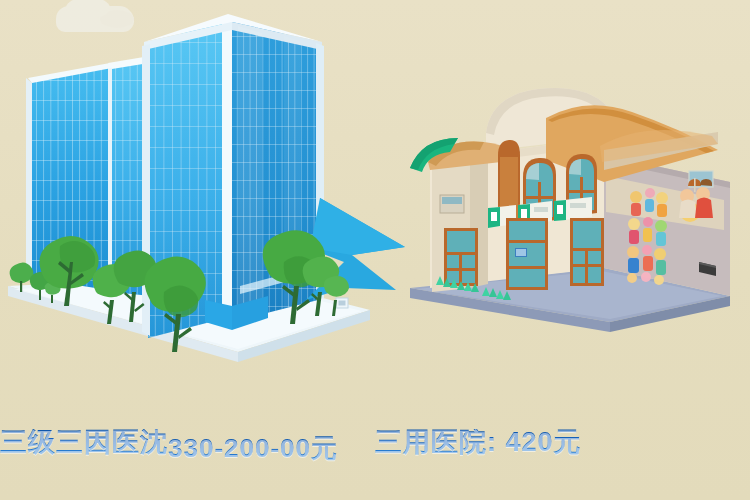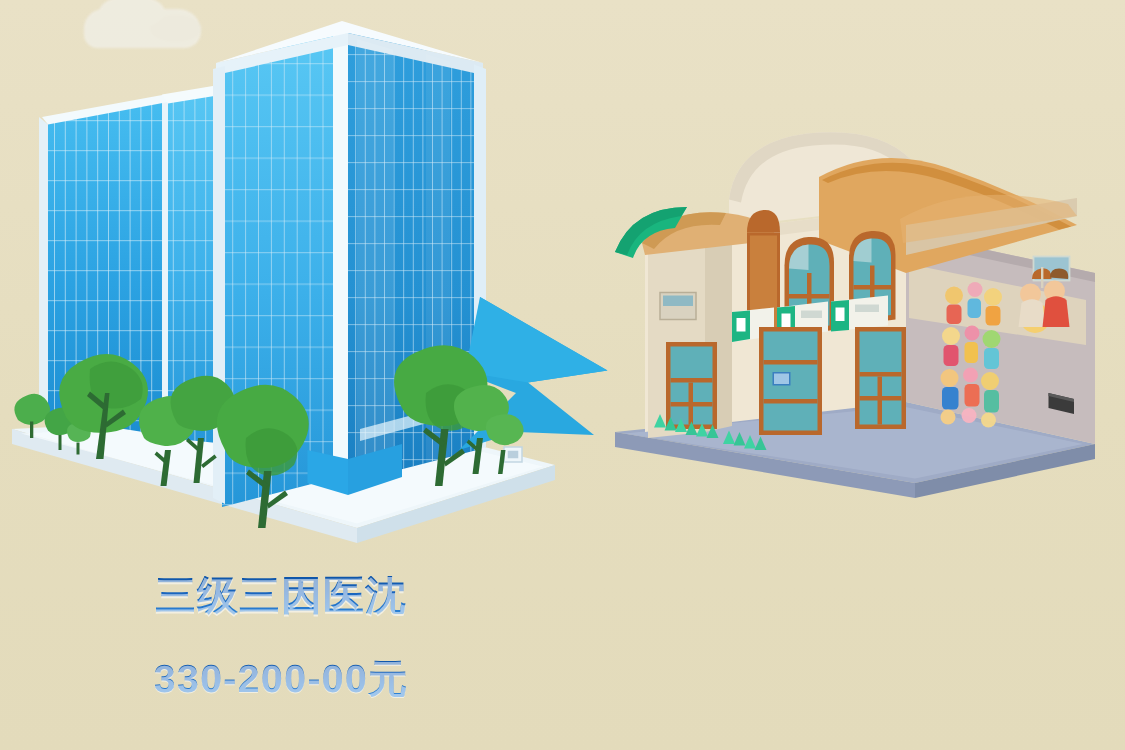--- a/index.html
+++ b/index.html
@@ -24,21 +24,21 @@
   .cloud:before{
     content:"";position:absolute;left:44px;top:4px;width:34px;height:18px;
     background:#eeece2;border-radius:50%;
   }
 
   
   .scene{position:absolute;left:0;top:0;width:750px;height:500px;}
 
   
   .captions{position:absolute;left:0;top:368px;width:750px;height:132px;display:flex;}
-  .cap-col{flex:1;display:flex;flex-direction:column;align-items:center;justify-content:flex-start;}
+  .cap-col{flex:1;display:flex;flex-direction:row;align-items:center;justify-content:flex-start;}
   .cap-line{
     font-size:27px;font-weight:700;letter-spacing:1px;line-height:1;
     background:linear-gradient(180deg,#0d54a8 0%,#1a66bf 45%,#2f86d8 100%);
     -webkit-background-clip:text;background-clip:text;color:transparent;
     -webkit-text-fill-color:transparent;
     text-shadow:0 1px 0 rgba(255,255,255,.55);
     white-space:nowrap;
   }
   .cap-line.l1{margin-top:16px;}
   .cap-line.l2{margin-top:28px;font-size:26px;}
@@ -407,16 +407,17 @@
       </g>
     </g>
   </svg>
 
   <div class="captions">
     <div class="cap-col">
       <div class="cap-line l1">三级三因医沈</div>
       <div class="cap-line l2">330-200-00元</div>
     </div>
     <div class="cap-col">
+      <div class="cap-line l1">三用医院: 420元</div>
     </div>
   </div>
 
 </div>
 
 </body></html>

